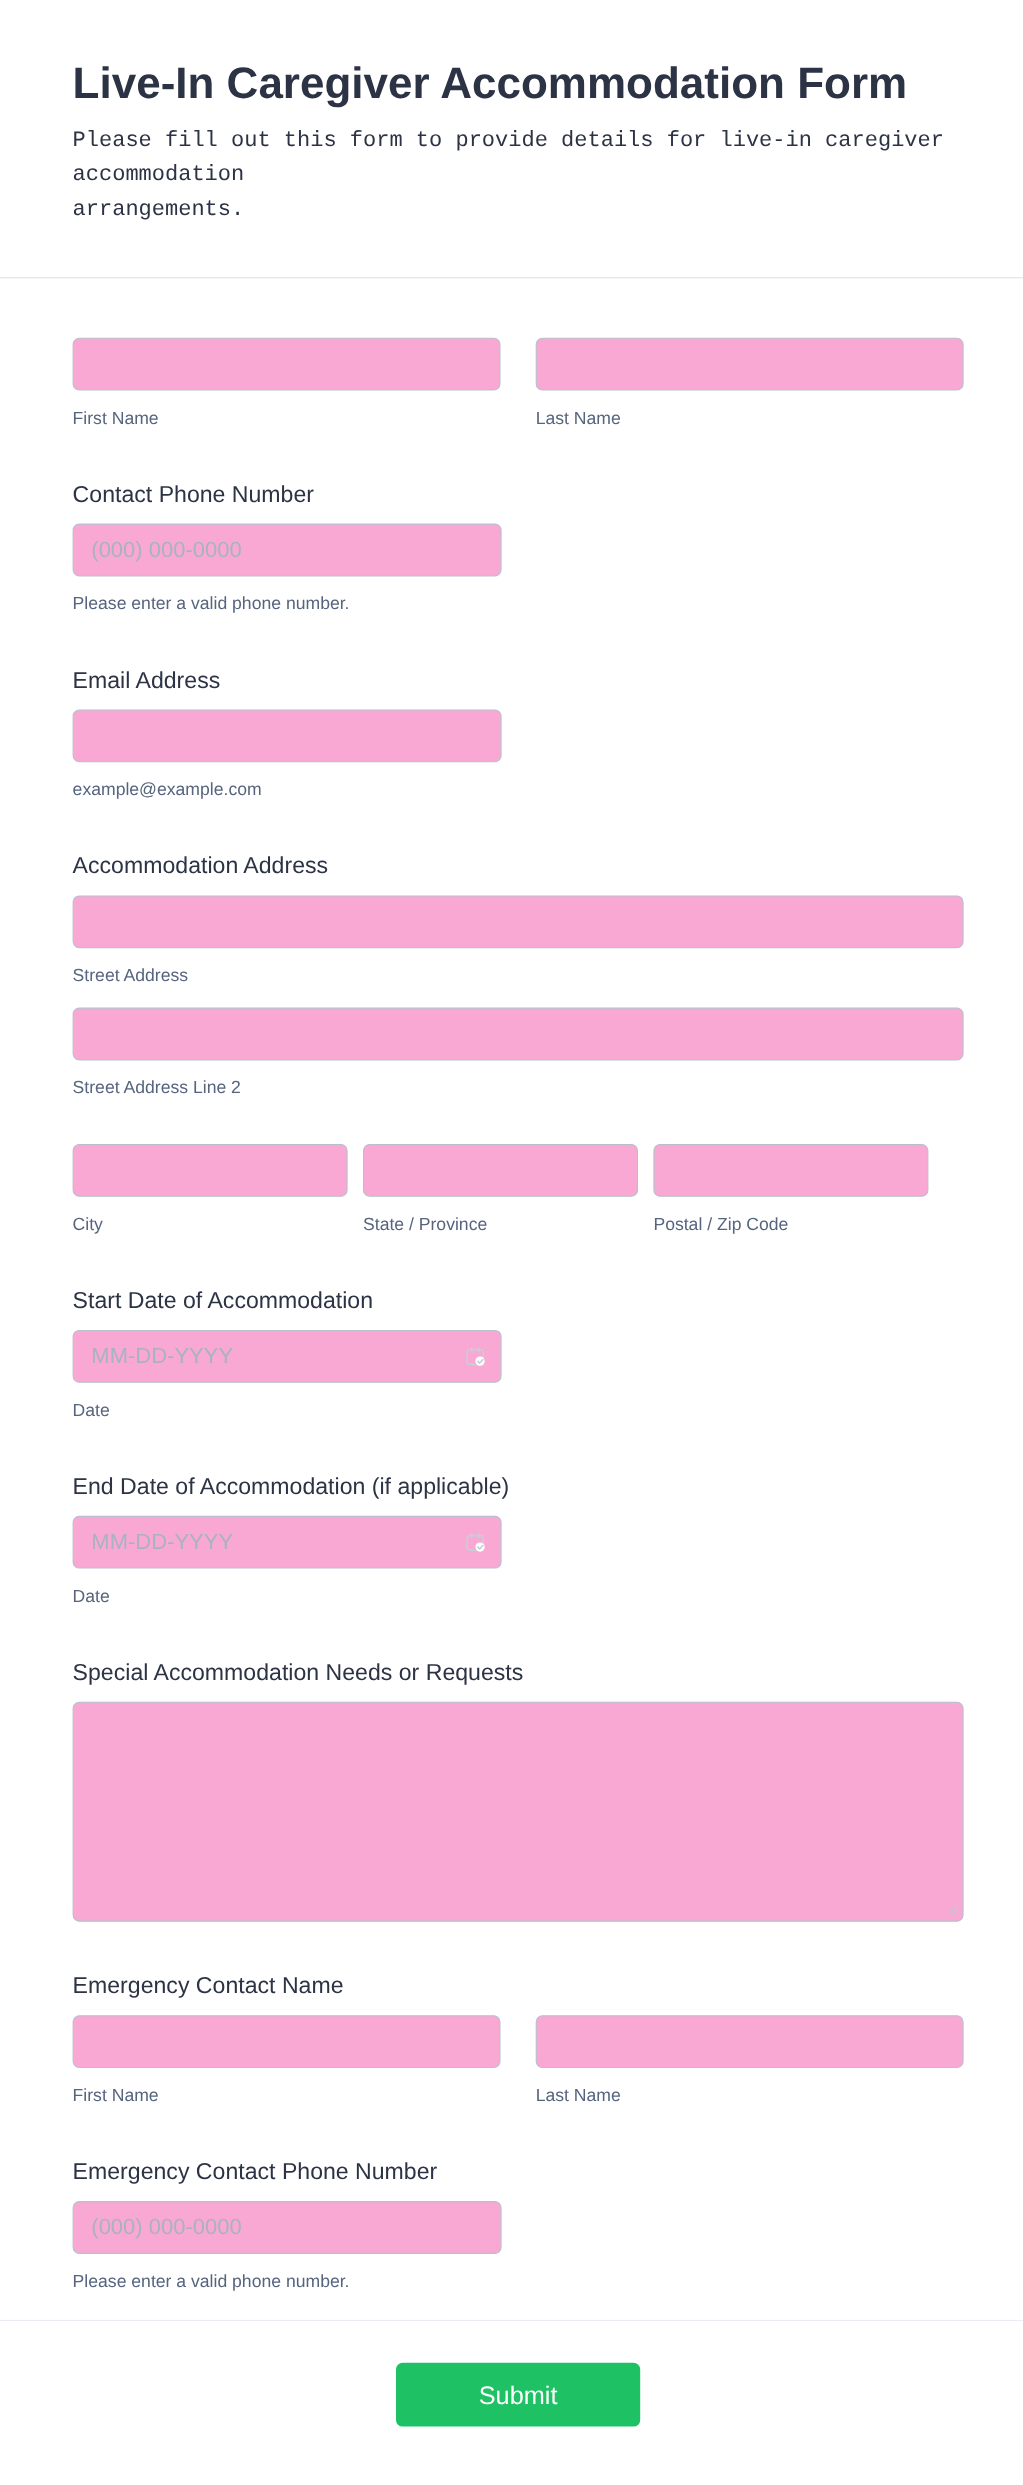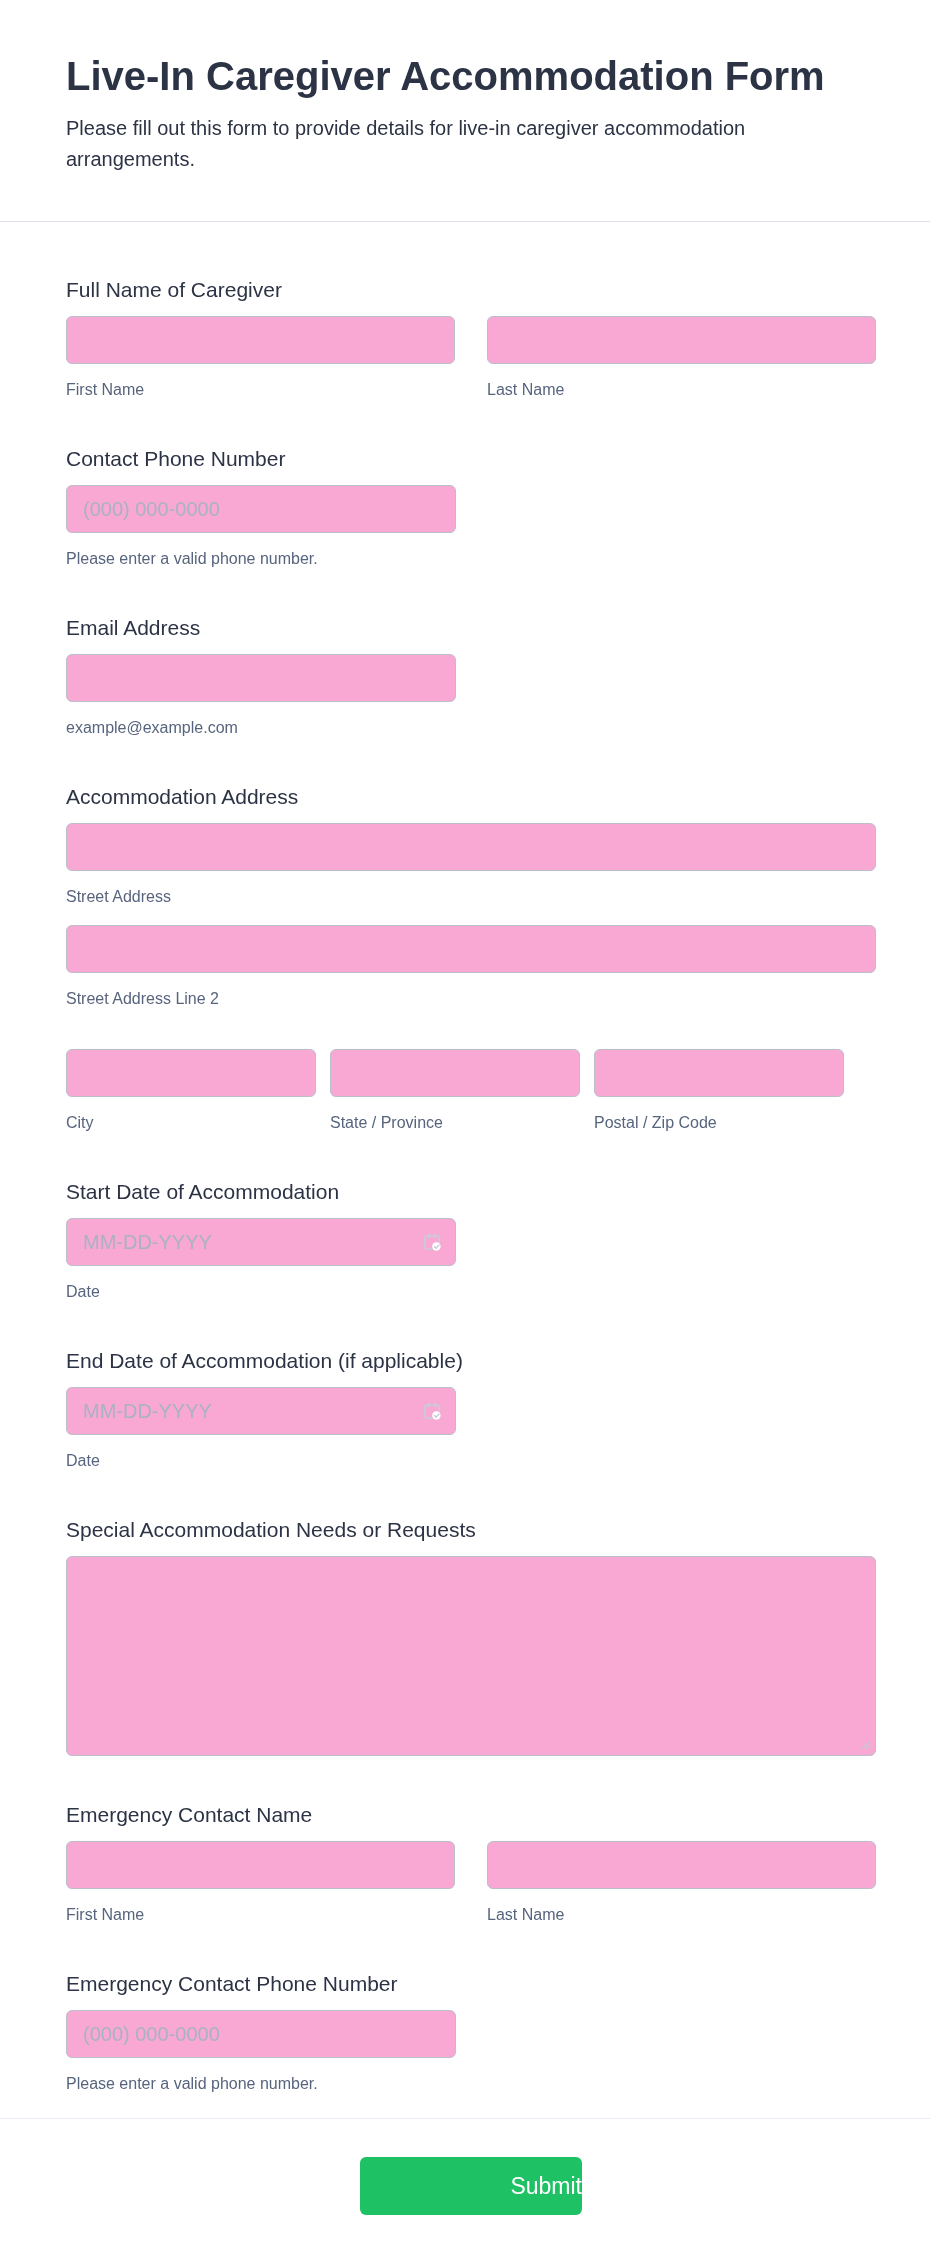--- a/index.html
+++ b/index.html
@@ -21,21 +21,21 @@
     font-weight: 700;
     color: #2c3345;
   }
   .form-desc {
     margin-top: 13px;
     font-size: 20px;
     line-height: 31px;
     color: #2c3345;
     font-weight: 400;
   }
-  .desc-line { display: block; }
+  .desc-line { display: block; font-family: Liberation Mono, monospace; }
 
   .divider { width: 100%; height: 1px; }
   .divider-top { margin-top: 46px; background: #dfe2ee; }
   .divider-bottom { margin-top: 24px; background: #ebedf4; }
 
   
   .form { width: 810px; margin-left: 66px; }
 
   .field { margin-top: 45px; }
   .field:first-child { margin-top: 54px; }
@@ -114,42 +114,40 @@
     width: 222px;
     height: 58px;
     border: none;
     border-radius: 6px;
     background: #1ec163;
     color: #ffffff;
     font-family: "Liberation Sans", "DejaVu Sans", sans-serif;
     font-size: 23px;
     font-weight: 500;
     cursor: pointer;
-    text-align: right;
   }
 </style>
 </head>
 <body>
 
 <div class="page">
 
   <header class="header">
     <h1 class="form-title">Live-In Caregiver Accommodation Form</h1>
     <div class="form-desc">
       <span class="desc-line">Please fill out this form to provide details for live-in caregiver accommodation</span>
       <span class="desc-line">arrangements.</span>
     </div>
   </header>
 
   <div class="divider divider-top"></div>
 
   <main class="form">
 
     <section class="field">
-      <div class="label">Full Name of Caregiver</div>
       <div class="row row-2">
         <div class="col">
           <input class="text-input" type="text" style="">
           <div class="sublabel">First Name</div>
         </div>
         <div class="col">
           <input class="text-input" type="text" style="">
           <div class="sublabel">Last Name</div>
         </div>
       </div>

